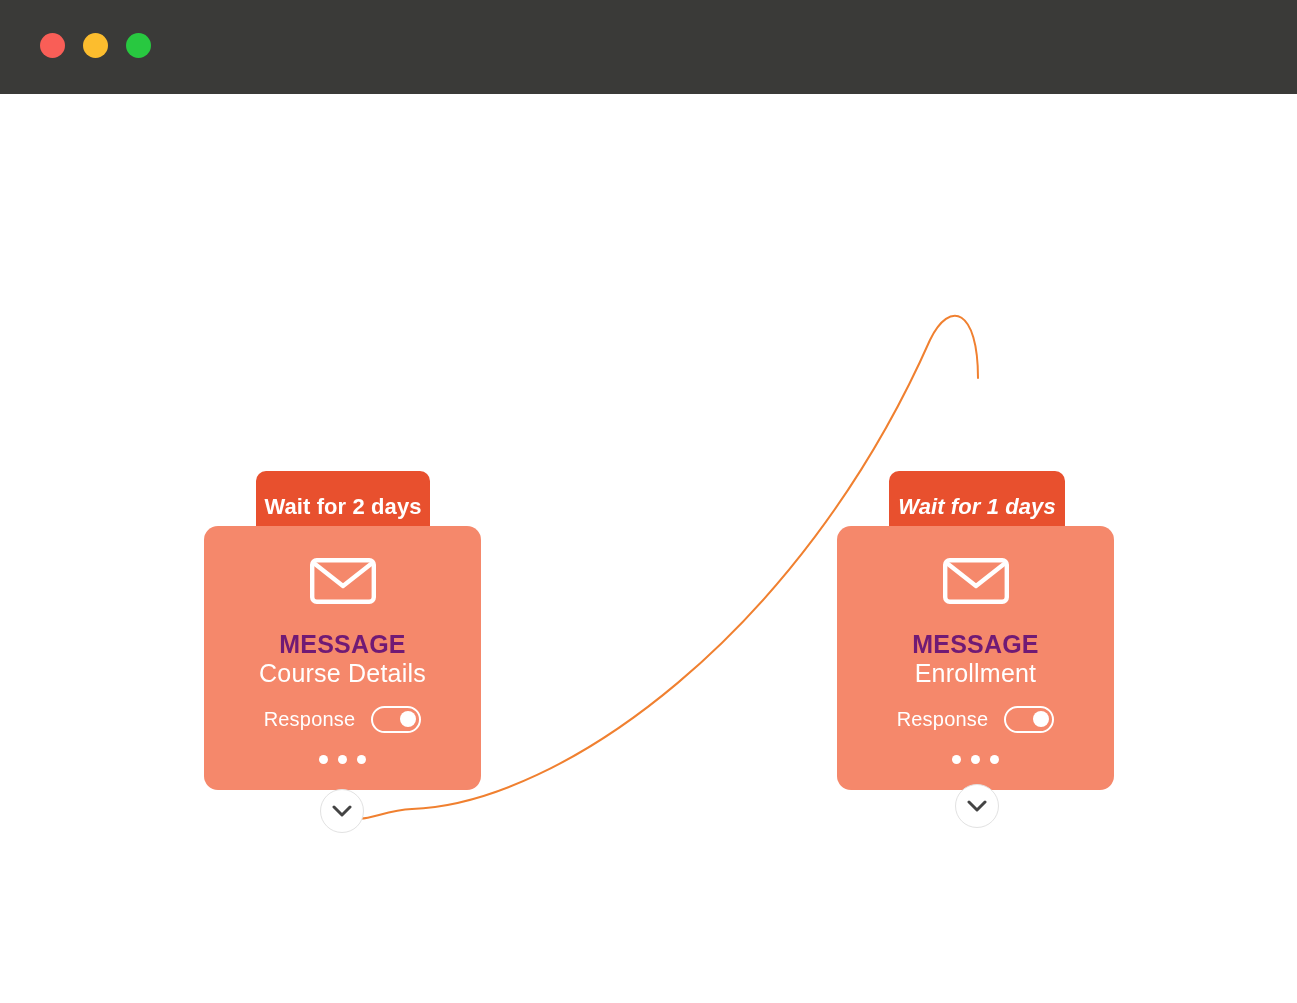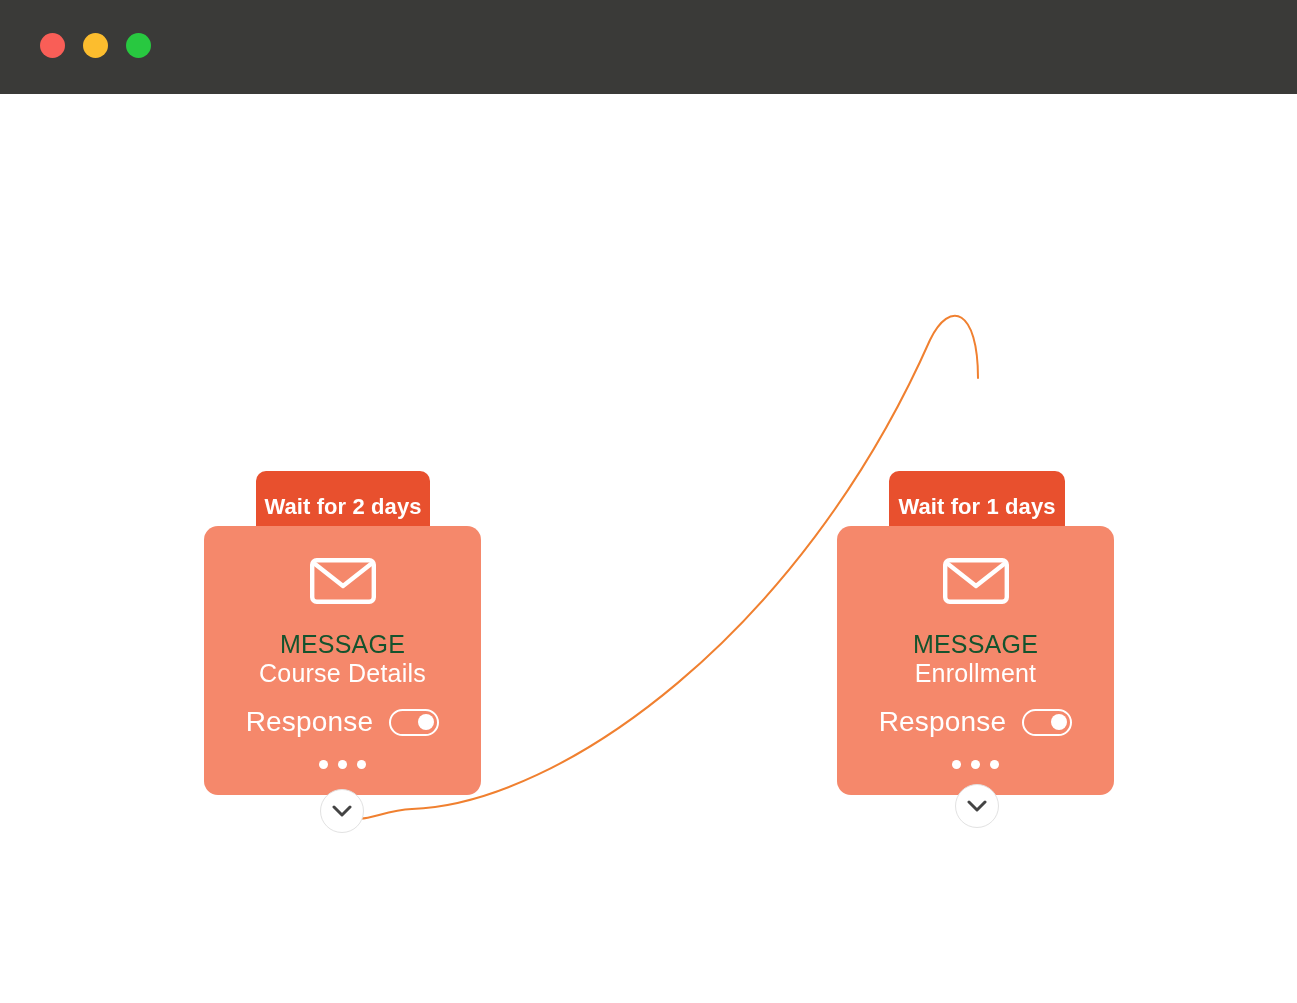--- a/index.html
+++ b/index.html
@@ -92,44 +92,44 @@
   }
 
   .envelope-icon {
     display: block;
     width: 66px;
     height: 46px;
     margin-bottom: 26px;
   }
 
   .card-kind {
-    color: #14532d;
+    color: #701a75;
     font-size: 25px;
-    font-weight: normal;
+    font-weight: bold;
     line-height: 1.16;
     letter-spacing: 0.2px;
   }
   .card-title {
     color: #ffffff;
     font-size: 25px;
     font-weight: normal;
     line-height: 1.16;
     letter-spacing: 0.2px;
     margin-bottom: 18px;
   }
 
   .response-row {
     display: flex;
     align-items: center;
     gap: 16px;
     margin-bottom: 22px;
   }
   .response-label {
     color: #ffffff;
-    font-size: 28px;
+    font-size: 20px;
     letter-spacing: 0.2px;
   }
   .toggle {
     width: 50px;
     height: 27px;
     border: 2.5px solid #ffffff;
     border-radius: 14px;
     position: relative;
     background: transparent;
   }
@@ -171,21 +171,21 @@
   .chevron-btn svg { display: block; }
 
   
   #node-course-details { left: 204px; top: 377px; }
   #node-course-details .wait-tab { left: 52px; width: 174px; }
   #node-course-details .card     { left: 0px; }
   #node-course-details .chevron-btn { left: 116px; top: 318px; }
 
   
   #node-enrollment { left: 837px; top: 377px; }
-  #node-enrollment .wait-tab { left: 52px; width: 176px; }
+  #node-enrollment .wait-tab { left: 52px; width: 176px; font-style: italic; }
   #node-enrollment .card     { left: 0px; }
   #node-enrollment .chevron-btn { left: 118px; top: 313px; }
 </style>
 </head>
 <body>
 
 <div class="titlebar">
   <div class="traffic-lights">
     <span class="light light-close"></span>
     <span class="light light-min"></span>

